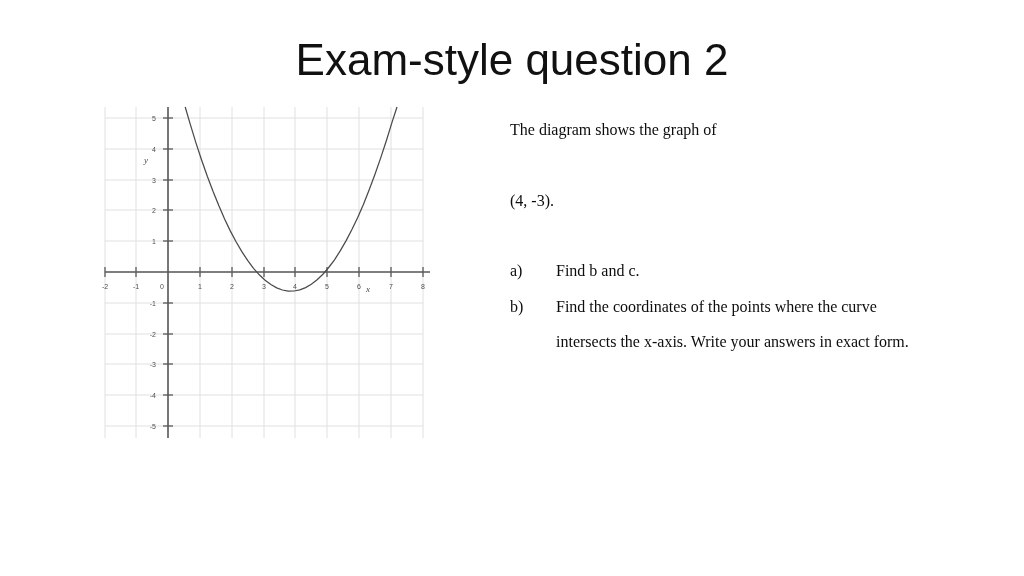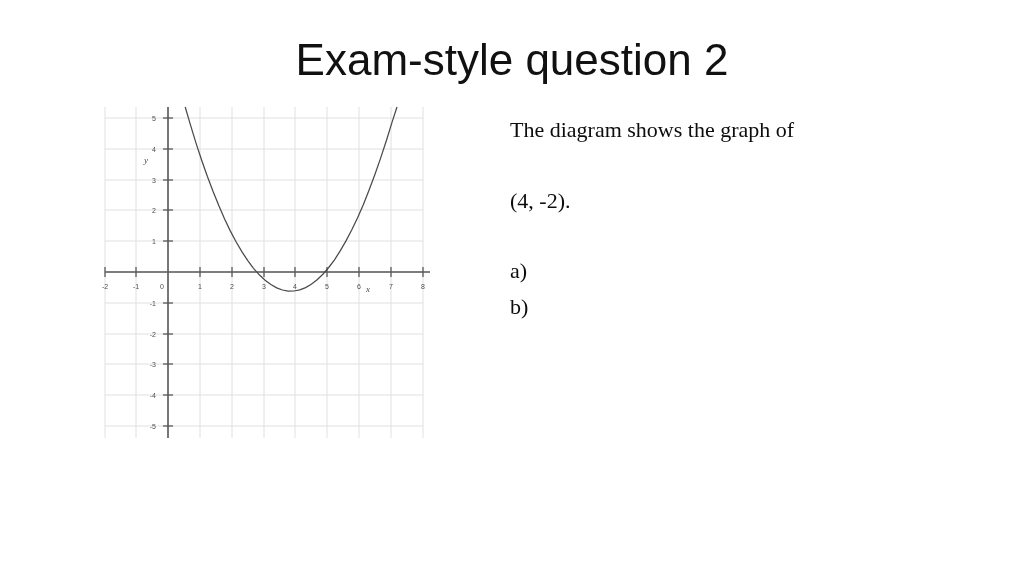--- a/index.html
+++ b/index.html
@@ -60,21 +60,21 @@
     fill: #4d4d4d;
   }
 
   
   #question-block {
     position: absolute;
     left: 510px;
     top: 112px;
     width: 430px;
     font-family: "Liberation Serif", serif;
-    font-size: 22px;
+    font-size: 16px;
     line-height: 35.5px;
     color: #0d0d0d;
   }
   #question-block p { margin: 0; }
   .gap { height: 35px; }
   .eq-italic { font-style: italic; }
 
   #question-list {
     margin: 0;
     padding: 0;
@@ -236,26 +236,28 @@
                L 280.7 57.9
                L 286.5 40.2
                L 292.3 21.4
                L 297.0 7"></path>
     </svg>
   </div>
 
   <div id="question-block">
     <p>The diagram shows the graph of</p>
     <div class="gap"></div>
-    <p>(4, -2).</p>
+    <p>(4, -3).</p>
     <div class="gap"></div>
 
     <ul id="question-list">
       <li>
         <span class="li-marker">a)</span>
+        <span class="li-text">Find b and c.</span>
       </li>
       <li>
         <span class="li-marker">b)</span>
+        <span class="li-text">Find the coordinates of the points where the curve intersects the x-axis. Write your answers in exact form.</span>
       </li>
     </ul>
   </div>
 
 </div>
 
 </body></html>

